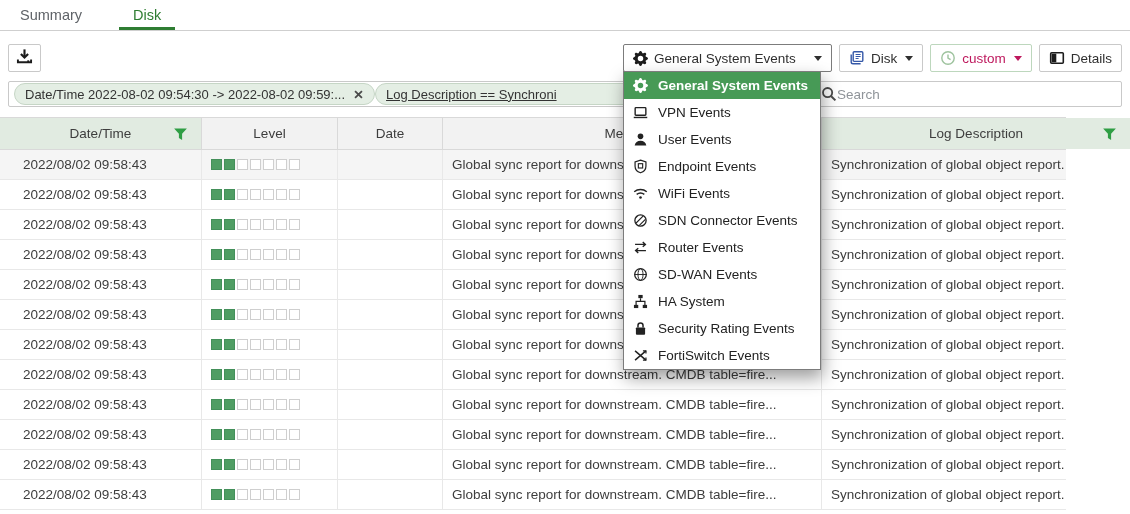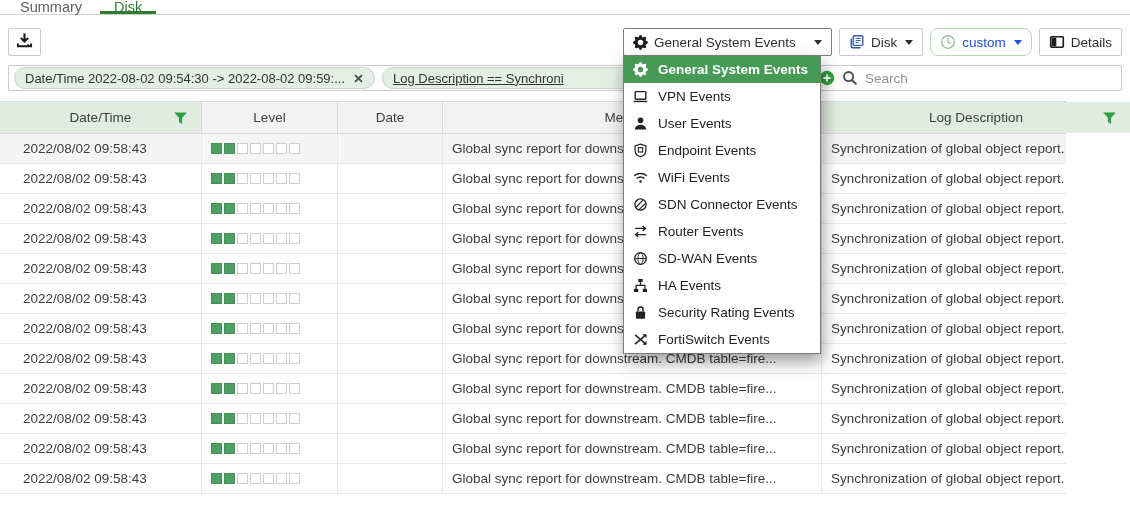--- a/index.html
+++ b/index.html
@@ -7,26 +7,26 @@
   body {
     font-family: "Liberation Sans", sans-serif;
     background: #fff;
     color: #333;
     position: relative;
   }
   .app { width: 1130px; height: 514px; position: relative; }
 
   
   .tabbar {
-    height: 15px;
+    height: 31px;
     border-bottom: 1px solid #cfcfcf;
     display: flex;
     align-items: stretch;
     padding-left: 20px;
-    gap: 32px;
+    gap: 51px;
   }
   .tab {
     display: flex; align-items: center;
     font-size: 14.5px; color: #5f6368;
     position: relative; cursor: pointer;
   }
   .tab.active { color: #2f7d32; }
   .tab.active::after {
     content: ""; position: absolute; left: -14px; right: -14px; bottom: 0;
     height: 3px; background: #2f7d32;
@@ -46,21 +46,21 @@
     cursor: pointer; white-space: nowrap;
   }
   .btn svg { flex: none; }
   .toolbar-right { display: flex; gap: 7px; align-items: center; padding-left: 20px; }
   .caret {
     width: 0; height: 0; display: inline-block;
     border-left: 4px solid transparent; border-right: 4px solid transparent;
     border-top: 5px solid currentColor; margin-left: 2px;
   }
   .btn.disabled {
-    color: #1d4ed8; border-color: #bdd7bd; cursor: default; border-radius: 8px;
+    color: #be185d; border-color: #bdd7bd; cursor: default;
   }
   .event-btn-wrap { position: relative; }
   .event-btn { width: 209px; border-color: #7c7c7c; }
   .event-btn .caret { margin-left: auto; }
 
   
   .menu {
     position: absolute; top: 27px; left: 0; width: 198px;
     background: #fff; border: 1px solid #7c7c7c;
     box-shadow: 2px 8px 16px rgba(0,0,0,0.38);
@@ -71,21 +71,21 @@
     padding: 0 9px; font-size: 13.5px; color: #222; cursor: pointer;
     white-space: nowrap;
   }
   .mi .mico { width: 16px; height: 16px; display: inline-flex; align-items: center; justify-content: center; flex: none; }
   .mi.selected { background: #479a56; color: #fff; font-weight: bold; }
 
   
   .filterbar {
     margin: 9px 8px 0 8px; height: 26px;
     border: 1px solid #c9c9c9; border-radius: 2px;
-    display: flex; align-items: center; gap: 7px; padding: 0 5px;
+    display: flex; align-items: center; padding: 0 5px;
     background: #fff;
   }
   .pill {
     display: inline-flex; align-items: center; gap: 8px;
     background: #e4eee4; border: 1px solid #c6d6c6; border-radius: 12px;
     height: 22px; padding: 0 10px; font-size: 13px; color: #333;
     white-space: nowrap; flex: none;
   }
   .pill.pill-fixed { width: 430px; overflow: hidden; }
   .pill.pill-fixed .pill-label { flex: 1; overflow: hidden; text-decoration: underline; }
@@ -248,21 +248,21 @@
             </div>
             <div class="mi">
               <span class="mico">
                 <svg width="15" height="15" viewBox="0 0 16 16">
                   <rect x="5.7" y="1" width="4.6" height="3.4" fill="currentColor"></rect>
                   <rect x="1" y="11.6" width="4.6" height="3.4" fill="currentColor"></rect>
                   <rect x="10.4" y="11.6" width="4.6" height="3.4" fill="currentColor"></rect>
                   <path d="M8 4.4v3.4M3.3 11.6V7.8h9.4v3.8" fill="none" stroke="currentColor" stroke-width="1.3"></path>
                 </svg>
               </span>
-              <span>HA Events</span>
+              <span>HA System</span>
             </div>
             <div class="mi">
               <span class="mico">
                 <svg width="15" height="15" viewBox="0 0 16 16">
                   <rect x="3.1" y="6.8" width="9.8" height="7.8" rx="1" fill="currentColor"></rect>
                   <path d="M5.3 6.8V4.8a2.7 2.7 0 0 1 5.4 0v2" fill="none" stroke="currentColor" stroke-width="1.6"></path>
                 </svg>
               </span>
               <span>Security Rating Events</span>
             </div>

